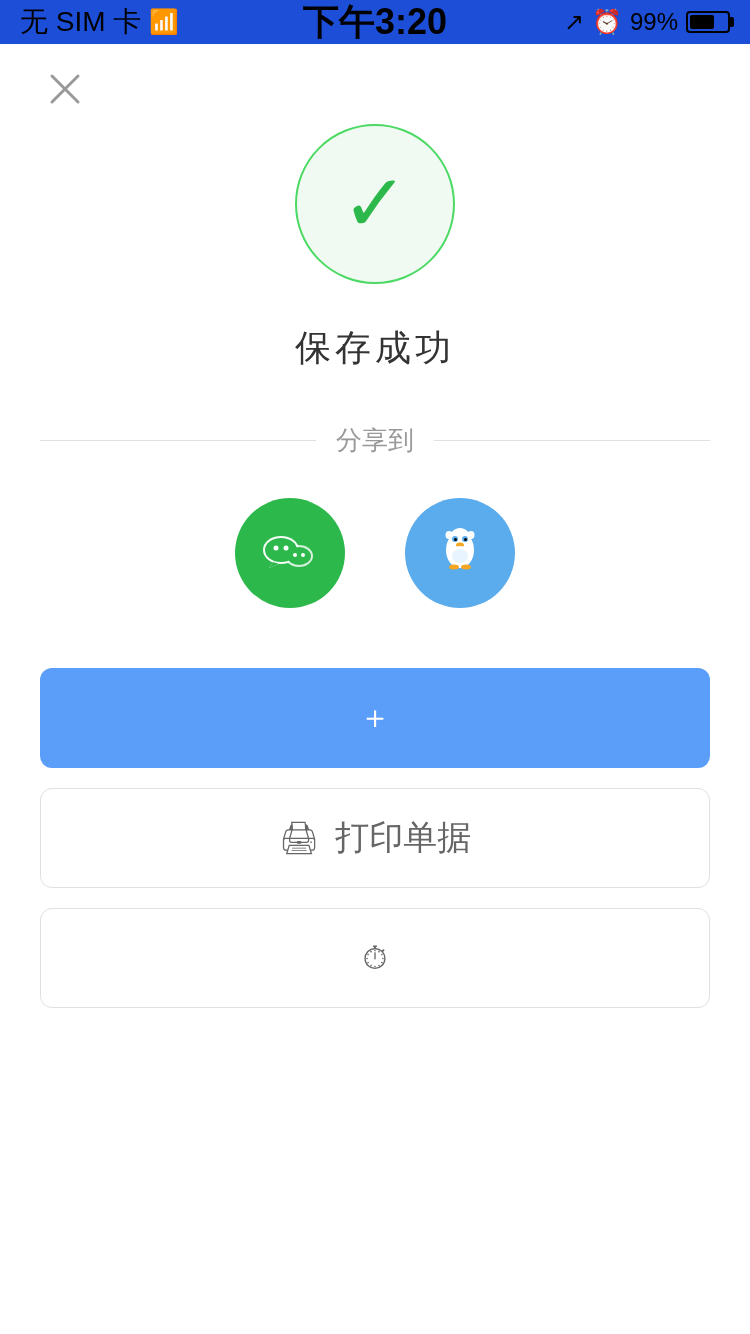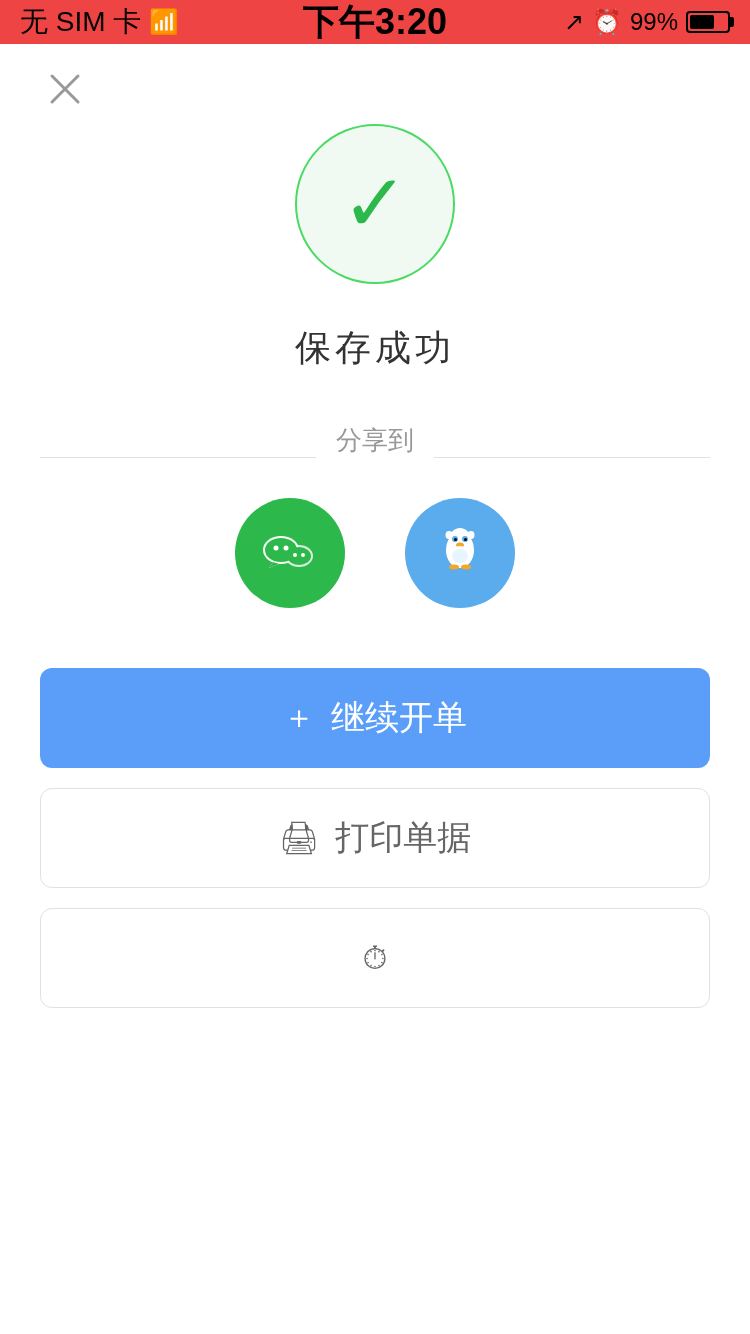--- a/index.html
+++ b/index.html
@@ -13,21 +13,21 @@
       flex-direction: column;
     }
 
     
     .status-bar {
       display: flex;
       justify-content: space-between;
       align-items: center;
       height: 44px;
       padding: 13px 20px;
-      background: #ef4444;
+      background: #1d4ed8;
     }
     .status-left {
       font-size: 28px;
       font-weight: 500;
       color: #000;
       display: flex;
       align-items: center;
       gap: 8px;
     }
     .status-left .wifi-icon {
@@ -135,21 +135,21 @@
     .share-section {
       width: 100%;
       display: flex;
       flex-direction: column;
       align-items: center;
       margin-bottom: 60px;
     }
     .divider-row {
       width: 100%;
       display: flex;
-      align-items: flex-end;
+      align-items: center;
       gap: 20px;
       margin-bottom: 40px;
     }
     .divider-line {
       flex: 1;
       height: 1px;
       background: #e0e0e0;
     }
     .divider-text {
       font-size: 26px;
@@ -303,21 +303,20 @@
           <ellipse cx="44" cy="15" rx="3.5" ry="4" fill="white"></ellipse>
         </svg>
       </div>
     </div>
   </div>
 
   <div class="actions">
 
     <button class="action-btn primary">
       <span class="action-btn-icon">＋</span>
-      <span>继续开单</span>
     </button>
 
     <button class="action-btn secondary">
       <span class="action-btn-icon">🖨</span>
       <span>打印单据</span>
     </button>
 
     <button class="action-btn secondary">
       <span class="action-btn-icon">⏱</span>
     </button>

